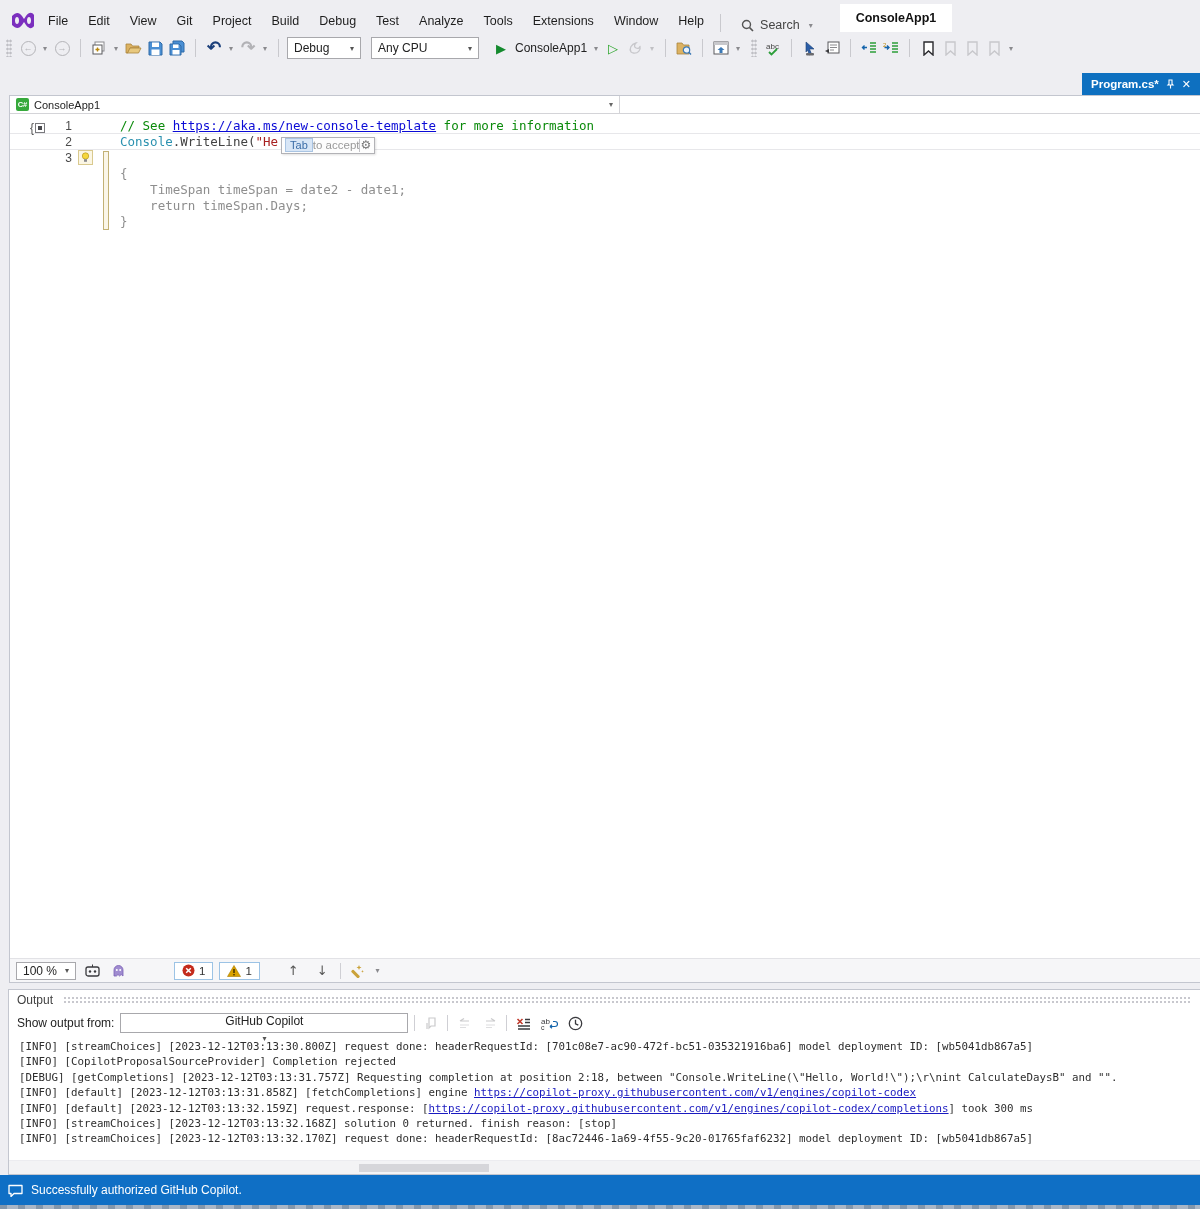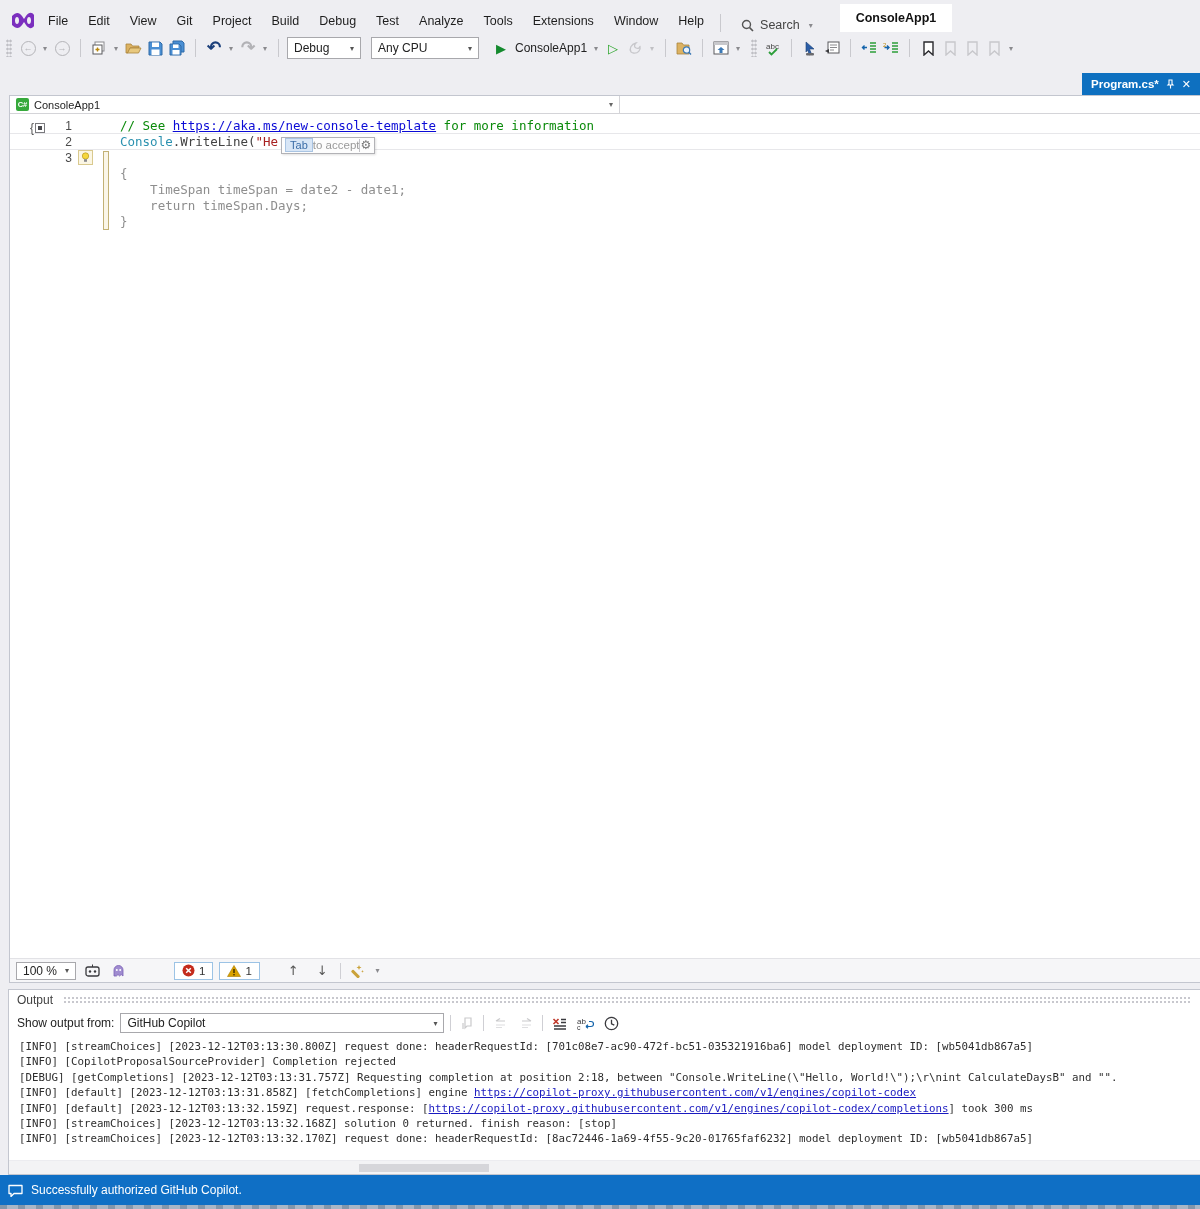--- a/index.html
+++ b/index.html
@@ -96,21 +96,21 @@
   
   .gap6 { height:6px; flex:0 0 auto; }
   .outputpanel { height:186px; flex:0 0 auto; margin-left:8px; background:#fff;
                  border:1px solid #c3c6cf; border-right:none; display:flex; flex-direction:column; }
   .outhead { height:20px; display:flex; align-items:center; padding:0 8px; gap:10px; flex:0 0 auto; }
   .outhead .t { font-size:12px; color:#424242; }
   .dots { flex:1; height:8px; background-image:radial-gradient(#c8c8ce 1px, transparent 1.2px);
           background-size:4px 4px; }
   .outtools { height:26px; display:flex; align-items:center; gap:6px; padding:0 8px; flex:0 0 auto; }
   .outtools .lbl { font-size:12px; color:#222; }
-  .outcombo { width:324px; height:20px; }
+  .outcombo { width:288px; height:20px;flex-direction:column; }
   .oticon { width:20px; height:18px; display:flex; align-items:center; justify-content:center; }
   .outlog { flex:1; overflow:hidden; padding:3px 0 0 10px;
             font-family:"DejaVu Sans Mono","Liberation Mono", monospace; font-size:10.8px; line-height:15.4px;
             color:#2e2e2e; white-space:pre; }
   .ol-l { color:#1a1ac0; text-decoration:underline; }
   .outhscroll { height:14px; flex:0 0 auto; background:#f3f3f5; position:relative; border-top:1px solid #ececf0;}
   .outhscroll .thumb { position:absolute; left:350px; top:3px; width:130px; height:8px; background:#d6d6da; }
 
   
   .statusbar { height:22px; flex:0 0 auto; background:#0f6fc5; color:#fff; display:flex; align-items:center;

